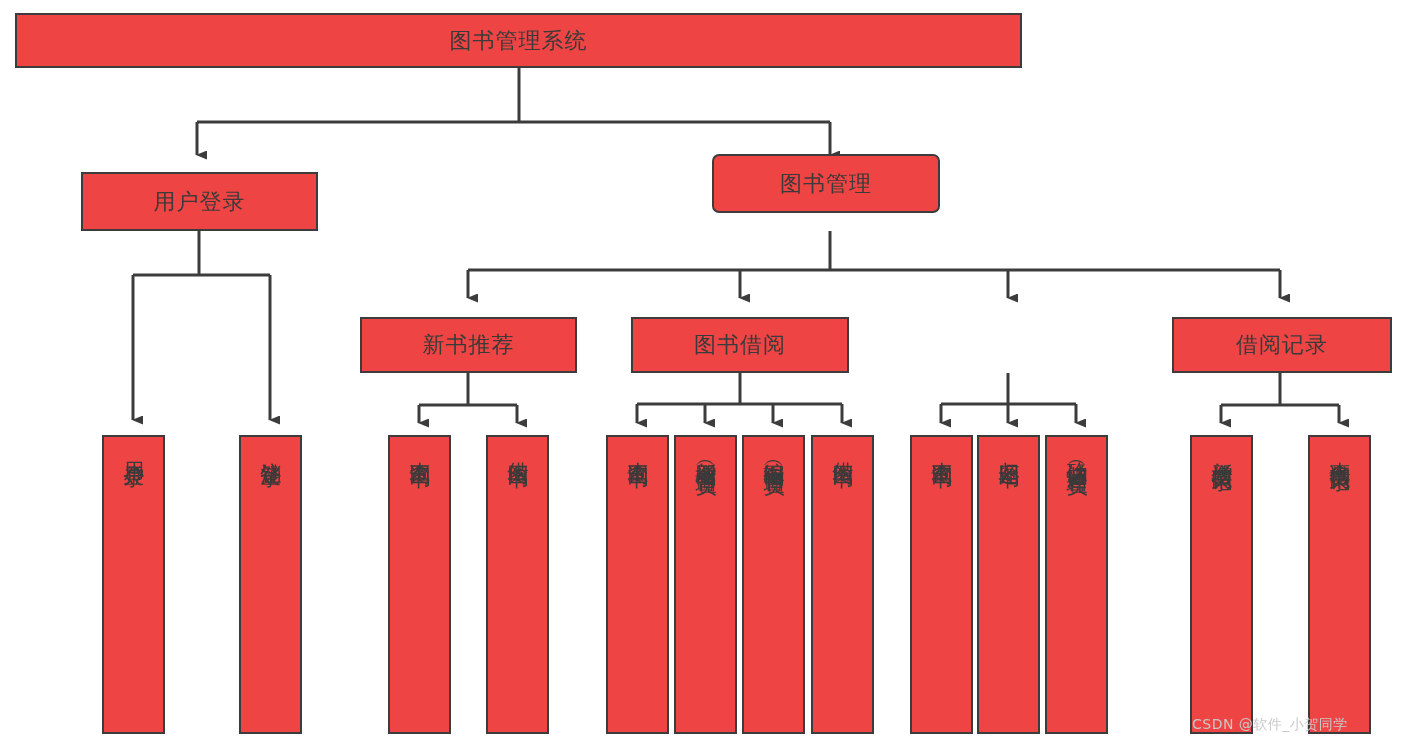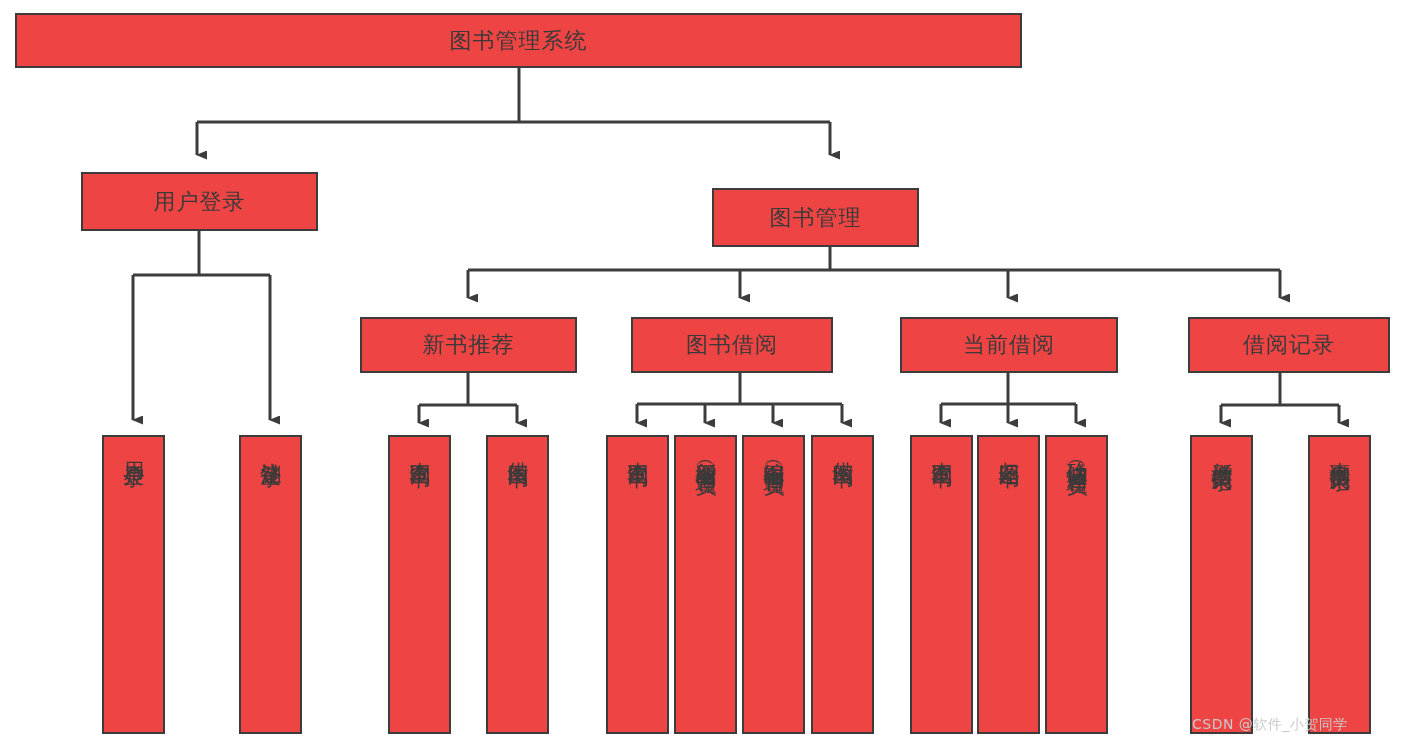--- a/index.html
+++ b/index.html
@@ -120,34 +120,31 @@
     </g>
   </svg>
 
   <div class="node horiz" style="left:15px; top:13px; width:1007px; height:55px;">
     <span class="label">图书管理系统</span>
   </div>
 
   <div class="node horiz" style="left:81px; top:172px; width:237px; height:59px;">
     <span class="label">用户登录</span>
   </div>
-  <div class="node horiz" style="left:712px; top:188px; width:207px; height:59px;">
+  <div class="node horiz" style="left:712px; top:154px; width:228px; height:59px;border-radius:7px;">
     <span class="label">图书管理</span>
   </div>
 
   <div class="node horiz" style="left:360px; top:317px; width:217px; height:56px;">
     <span class="label">新书推荐</span>
   </div>
-  <div class="node horiz" style="left:631px; top:317px; width:202px; height:56px;">
+  <div class="node horiz" style="left:631px; top:317px; width:218px; height:56px;">
     <span class="label">图书借阅</span>
   </div>
-  <div class="node horiz" style="left:900px; top:317px; width:218px; height:56px;">
-    <span class="label">当前借阅</span>
-  </div>
-  <div class="node horiz" style="left:1172px; top:317px; width:202px; height:56px;margin-left:16px;">
+  <div class="node horiz" style="left:1172px; top:317px; width:220px; height:56px;">
     <span class="label">借阅记录</span>
   </div>
 
   <div class="node vert" style="left:102px; top:435px; width:63px; height:299px;">
     <span class="label">用户登录</span>
   </div>
   <div class="node vert" style="left:239px; top:435px; width:63px; height:299px;">
     <span class="label">注销登录</span>
   </div>
 

